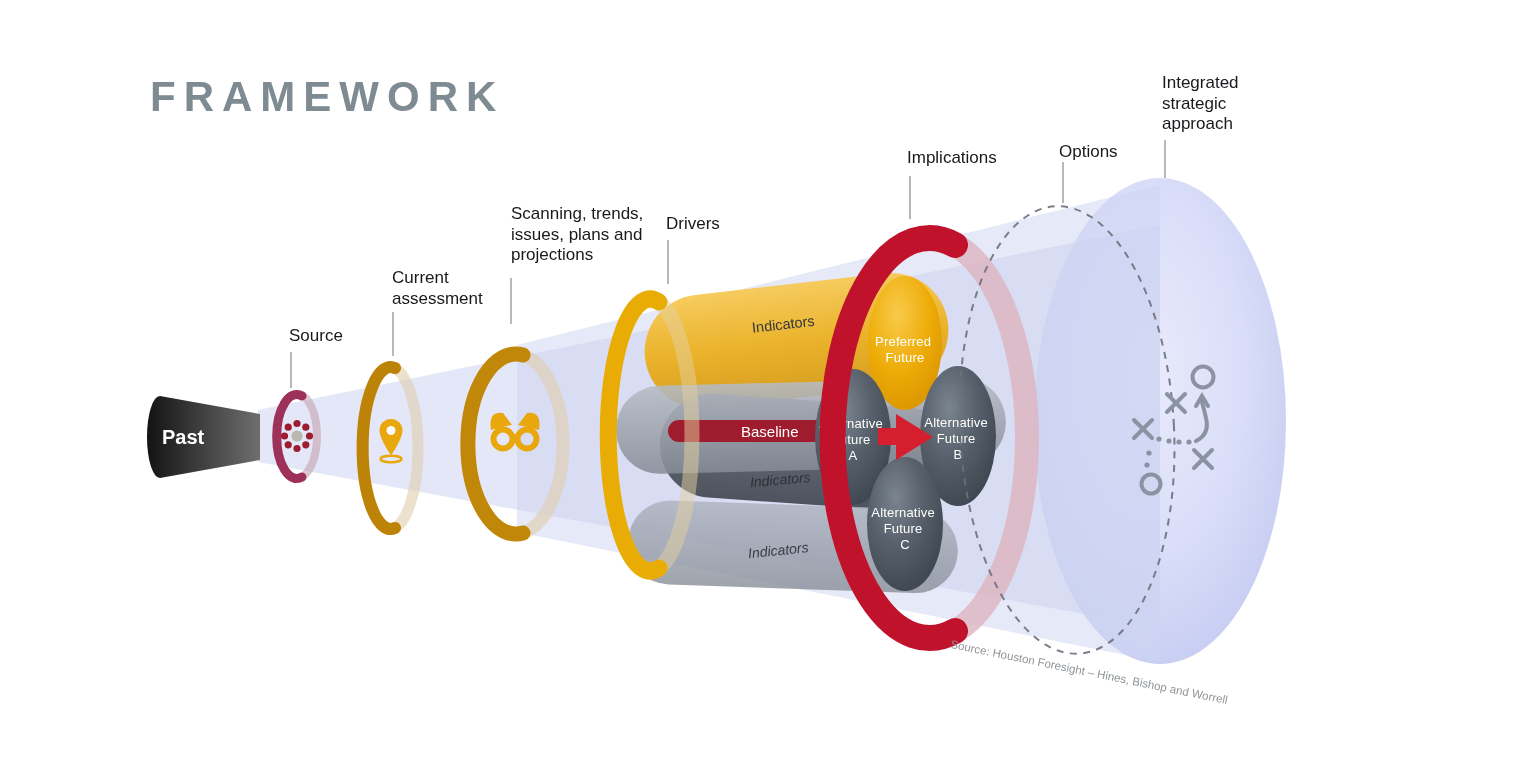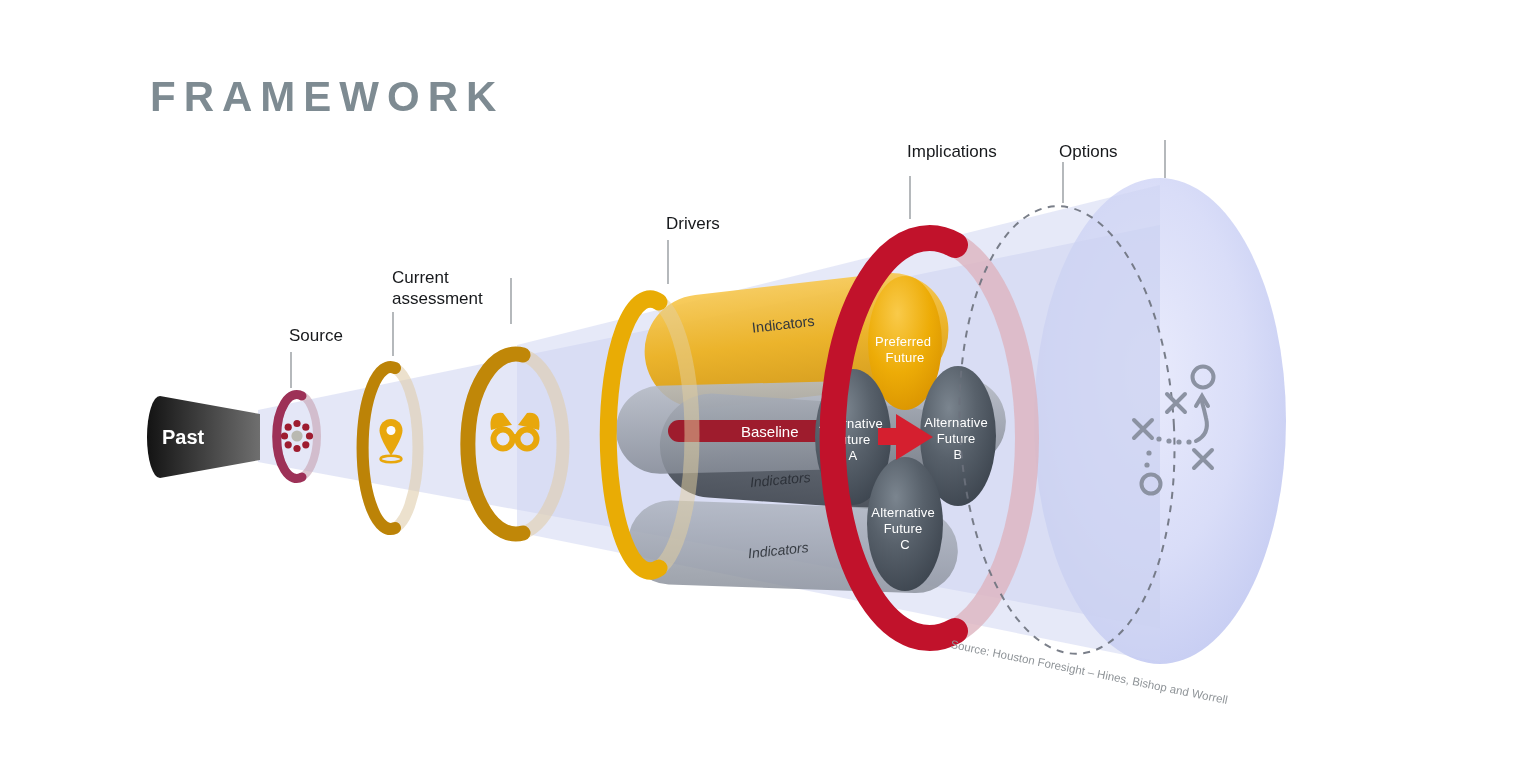--- a/index.html
+++ b/index.html
@@ -215,19 +215,25 @@
     <line x1="1063" y1="162" x2="1063" y2="203"></line>
     <line x1="1165" y1="140" x2="1165" y2="178"></line>
   </g>
 </svg>
 
 <div class="title-primary">FRAMEWORK</div>
 
 <div class="label" style="left:289px;top:326px;">Source</div>
 <div class="label" style="left:392px;top:268px;">Current
 assessment</div>
+<div class="label" style="left:511px;top:204px;">Scanning, trends,
+issues, plans and
+projections</div>
 <div class="label" style="left:666px;top:214px;">Drivers</div>
-<div class="label" style="left:907px;top:142px;">Implications</div>
+<div class="label" style="left:907px;top:148px;">Implications</div>
 <div class="label" style="left:1059px;top:142px;">Options</div>
+<div class="label" style="left:1162px;top:73px;">Integrated
+strategic
+approach</div>
 
 <div class="source-note">Source: Houston Foresight – Hines, Bishop and Worrell</div>
 
 </div>
 
 </body></html>

